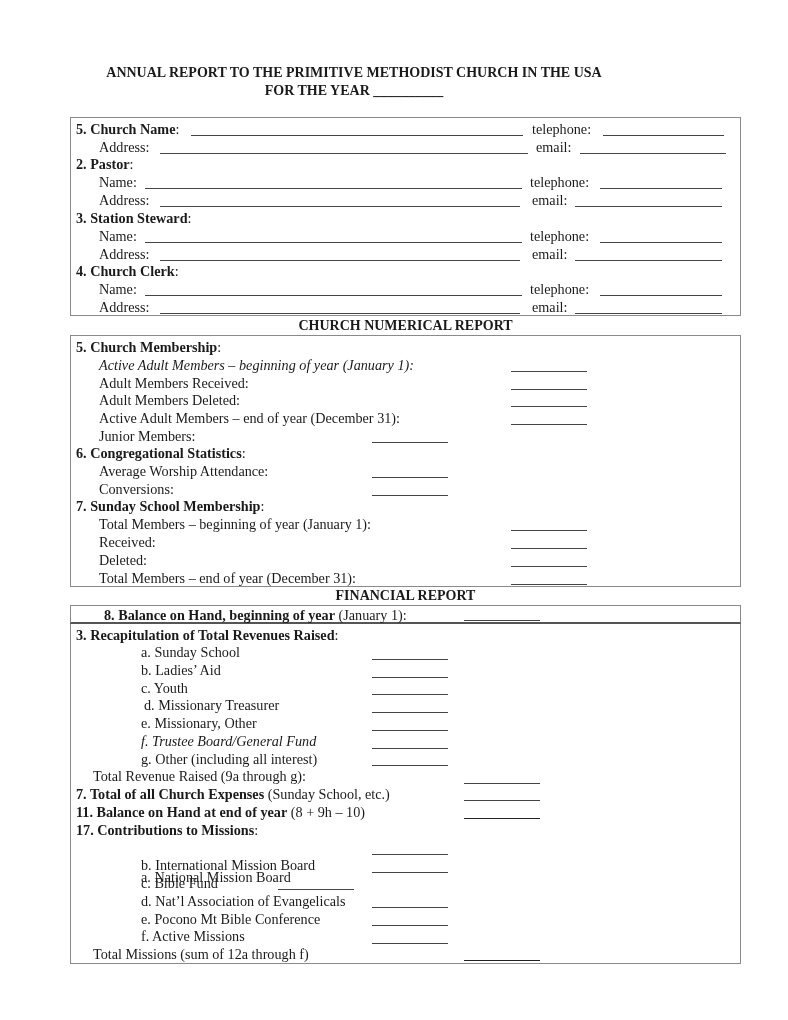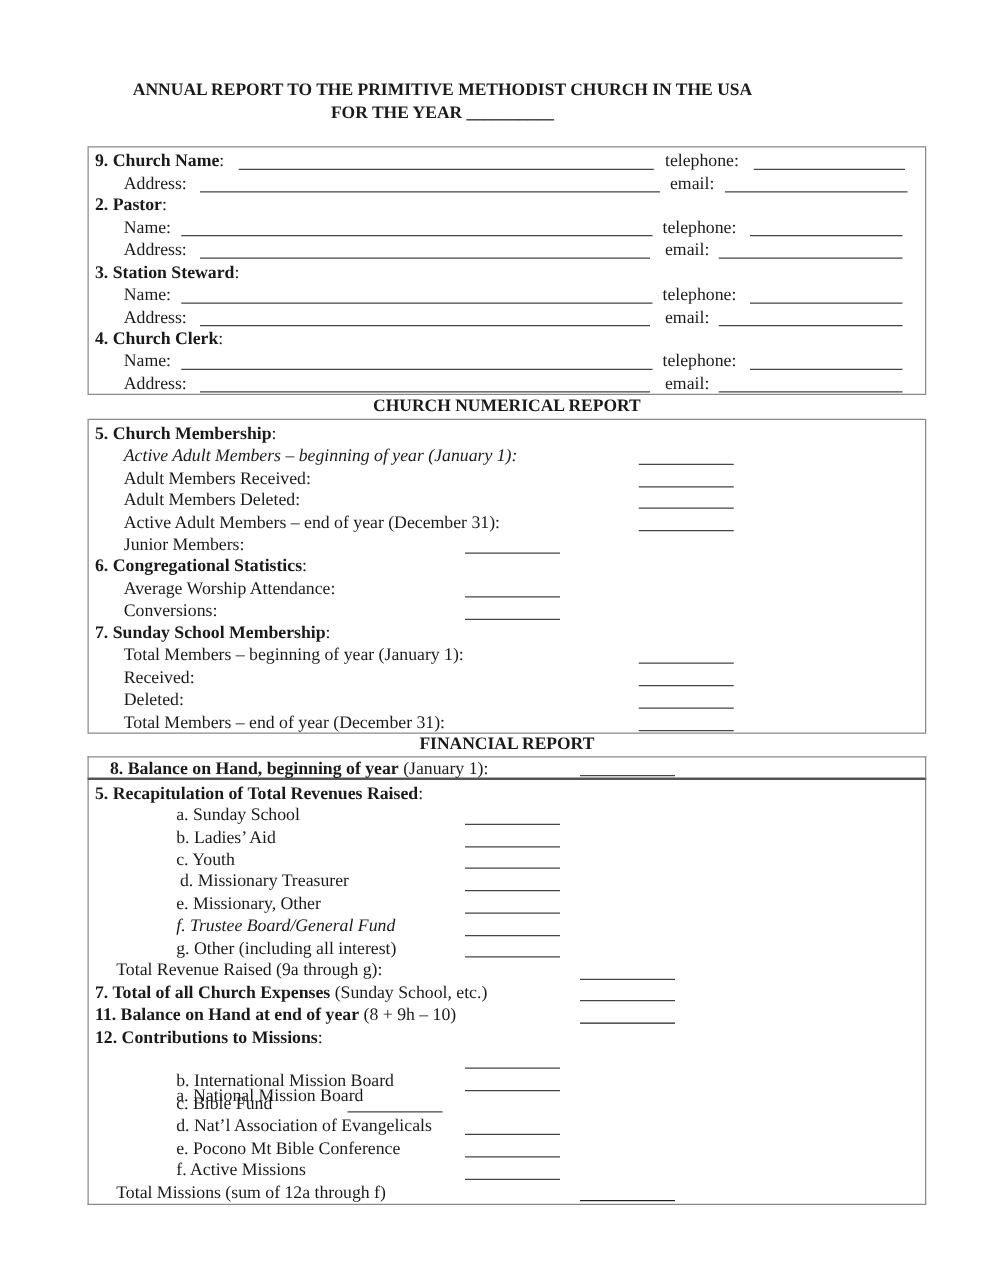--- a/index.html
+++ b/index.html
@@ -34,21 +34,21 @@
 </style>
 </head>
 <body>
 
 <div class="title t1">ANNUAL REPORT TO THE PRIMITIVE METHODIST CHURCH IN THE USA</div>
 <div class="title t2">FOR THE YEAR __________</div>
 
 <div class="box" style="top:117px; height:199px;"></div>
 
 <div class="row" style="top:120px; left:76px;">
-  <span class="b">9. Church Name</span><span>:</span>
+  <span class="b">5. Church Name</span><span>:</span>
 </div>
 <div class="blank" style="top:135px; left:191px; width:332px;"></div>
 <div class="lbl" style="top:120px; left:532px;">telephone:</div>
 <div class="blank" style="top:135px; left:603px; width:121px;"></div>
 
 <div class="lbl" style="top:138px; left:99px;">Address:</div>
 <div class="blank" style="top:153px; left:160px; width:368px;"></div>
 <div class="lbl" style="top:138px; left:536px;">email:</div>
 <div class="blank" style="top:153px; left:580px; width:146px;"></div>
 
@@ -121,29 +121,29 @@
 <div class="lbl" style="top:533px; left:99px;">Received:</div>
 <div class="blank" style="top:548px; left:511px; width:76px;"></div>
 <div class="lbl" style="top:551px; left:99px;">Deleted:</div>
 <div class="blank" style="top:566px; left:511px; width:76px;"></div>
 <div class="lbl" style="top:569px; left:99px;">Total Members – end of year (December 31):</div>
 <div class="blank" style="top:584px; left:511px; width:76px;"></div>
 
 <div class="section-head" style="top:588px;">FINANCIAL REPORT</div>
 
 <div class="box" style="top:605px; height:19px; border-bottom:2px solid #555;"></div>
-<div class="row" style="top:606px; left:72px;padding-left:16px;">
+<div class="row" style="top:606px; left:88px;padding-left:16px;">
   <span class="b">8. Balance on Hand, beginning of year</span><span> (January 1):</span>
 </div>
 <div class="blank" style="top:620px; left:464px; width:76px;"></div>
 
 <div class="box" style="top:624px; height:340px; border-top:none;"></div>
 
 <div class="row" style="top:626px; left:76px;">
-  <span class="b">5. Recapitulation of Total Revenues Raised</span><span>:</span>
+  <span class="b">3. Recapitulation of Total Revenues Raised</span><span>:</span>
 </div>
 <div class="lbl" style="top:643px; left:141px;">a. Sunday School</div>
 <div class="blank" style="top:659px; left:372px; width:76px;"></div>
 <div class="lbl" style="top:661px; left:141px;">b. Ladies’ Aid</div>
 <div class="blank" style="top:677px; left:372px; width:76px;"></div>
 <div class="lbl" style="top:679px; left:141px;">c. Youth</div>
 <div class="blank" style="top:694px; left:372px; width:76px;"></div>
 <div class="lbl" style="top:696px; left:144px;text-align:right;">d. Missionary Treasurer</div>
 <div class="blank" style="top:712px; left:372px; width:76px;"></div>
 <div class="lbl" style="top:714px; left:141px;">e. Missionary, Other</div>
@@ -159,21 +159,21 @@
   <span class="b">7. Total of all Church Expenses</span><span> (Sunday School, etc.)</span>
 </div>
 <div class="blank" style="top:800px; left:464px; width:76px;"></div>
 
 <div class="row" style="top:803px; left:76px;">
   <span class="b">11. Balance on Hand at end of year</span><span> (8 + 9h – 10)</span>
 </div>
 <div class="blank thick" style="top:818px; left:464px; width:76px;"></div>
 
 <div class="row" style="top:821px; left:76px;">
-  <span class="b">12. Contributions to Missions</span><span>:</span>
+  <span class="b">17. Contributions to Missions</span><span>:</span>
 </div>
 <div class="lbl" style="top:868px; left:141px;">a. National Mission Board</div>
 <div class="blank" style="top:854px; left:372px; width:76px;"></div>
 <div class="lbl" style="top:856px; left:141px;">b. International Mission Board</div>
 <div class="blank" style="top:872px; left:372px; width:76px;"></div>
 <div class="lbl" style="top:874px; left:141px;">c. Bible Fund</div>
 <div class="blank" style="top:889px; left:278px; width:76px;"></div>
 <div class="lbl" style="top:892px; left:141px;">d. Nat’l Association of Evangelicals</div>
 <div class="blank" style="top:907px; left:372px; width:76px;"></div>
 <div class="lbl" style="top:910px; left:141px;">e. Pocono Mt Bible Conference</div>

